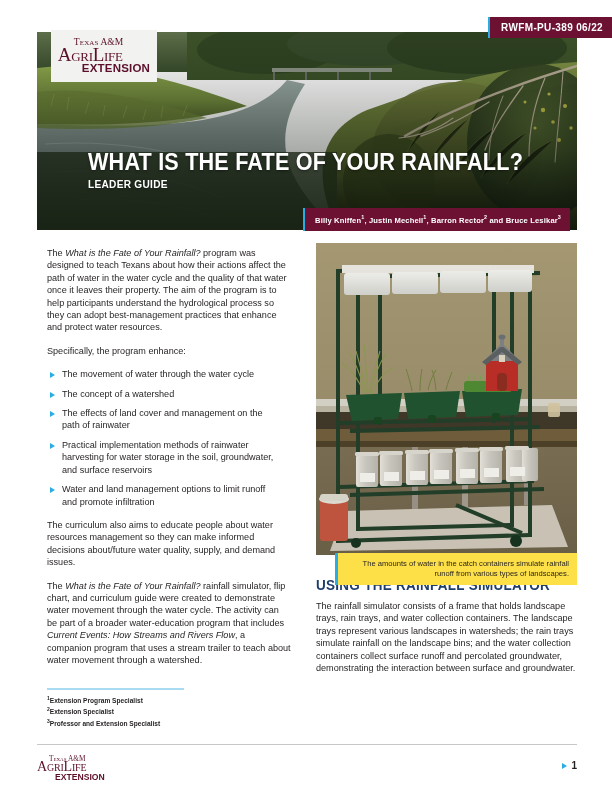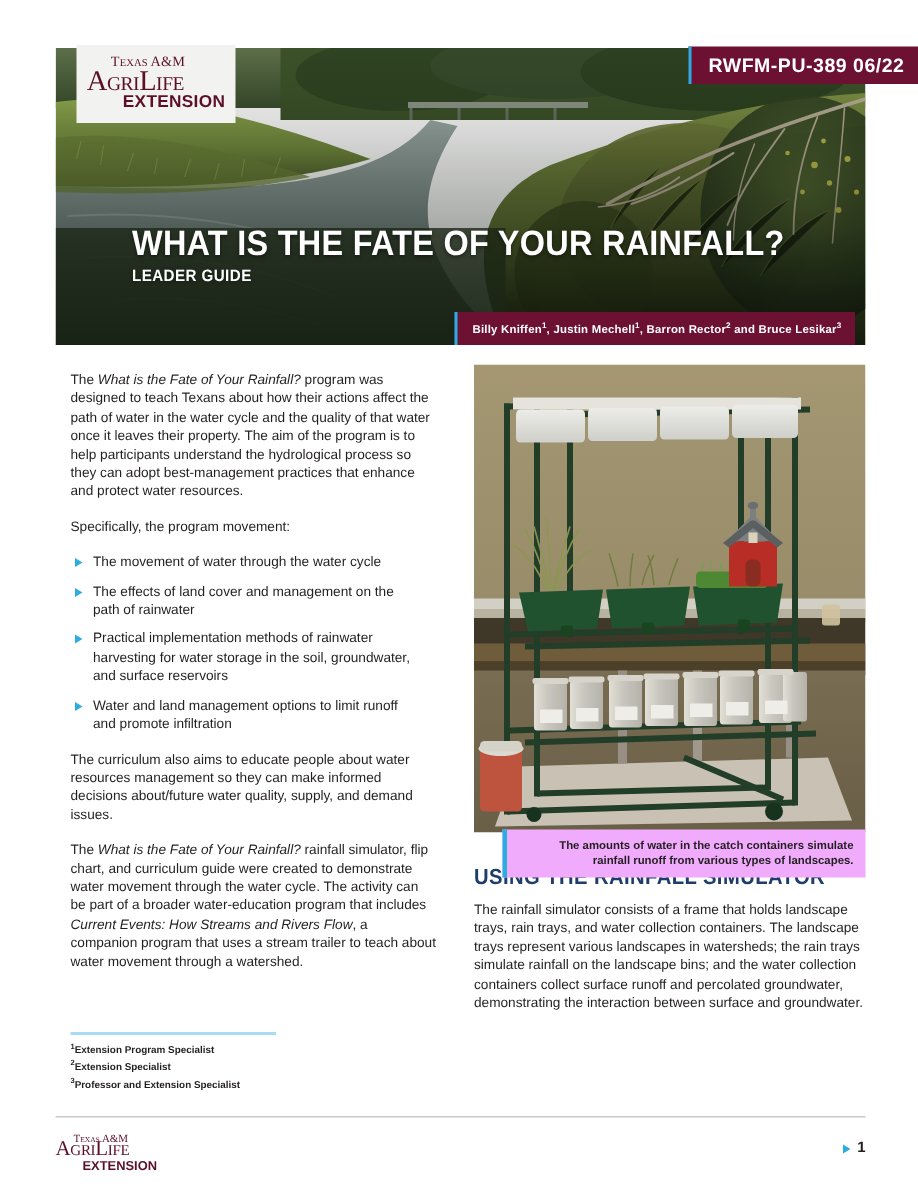--- a/index.html
+++ b/index.html
@@ -63,24 +63,24 @@
     font-size: 11.5px;
     color: #5c0f2a;
     letter-spacing: .2px;
     margin-left: 24px;
     margin-top: -1px;
   }
 
   .pub-badge {
     position: absolute;
     right: 0px;
-    top: 31px;
+    top: 17px;
     background: #6d1133;
     color: #ffffff;
-    font-size: 13px;
+    font-size: 10px;
     font-weight: bold;
     letter-spacing: .35px;
     padding: 5px 9px 5px 11px;
     z-index: 7;
     border-left: 2px solid #29ade3;
     white-space: nowrap;
   }
 
   .hero-title {
     position: absolute;
@@ -197,26 +197,26 @@
     height: 312px;
   }
   .photo-wrap svg { display:block; }
 
   .caption {
     position: absolute;
     left: 19px;
     top: 310px;
     width: 242px;
     box-sizing: border-box;
-    background: #f0abfc;
+    background: #fde047;
     border-left: 3px solid #29ade3;
     padding: 6px 8px 6px 8px;
     font-size: 7.6px;
     line-height: 10px;
-    font-weight: bold;
+    font-weight: normal;
     color: #231f20;
     text-align: right;
     z-index: 5;
   }
 
   h3.section {
     margin: 22px 0 7px 0;
     font-family: "Liberation Sans Narrow", "Liberation Sans", sans-serif;
     font-weight: bold;
     font-size: 14.5px;
@@ -408,24 +408,25 @@
 <div class="pub-badge">RWFM-PU-389  06/22</div>
 
 <div class="authors-bar">
   <span>Billy Kniffen<sup>1</sup>, Justin Mechell<sup>1</sup>, Barron Rector<sup>2</sup> and Bruce Lesikar<sup>3</sup></span>
 </div>
 
 <div class="col-left">
 
   <p class="body">The <i>What is the Fate of Your Rainfall?</i> program was designed to teach Texans about how their actions affect the path of water in the water cycle and the quality of that water once it leaves their property. The aim of the program is to help participants understand the hydrological process so they can adopt best-management practices that enhance and protect water resources.</p>
 
-  <p class="body">Specifically, the program movement:</p>
+  <p class="body">Specifically, the program enhance:</p>
 
   <ul class="bullets">
     <li><span class="tri"></span><span>The movement of water through the water cycle</span></li>
+    <li><span class="tri"></span><span>The concept of a watershed</span></li>
     <li><span class="tri"></span><span>The effects of land cover and management on the path of rainwater</span></li>
     <li><span class="tri"></span><span>Practical implementation methods of rainwater harvesting for water storage in the soil, groundwater, and surface reservoirs</span></li>
     <li><span class="tri"></span><span>Water and land management options to limit runoff and promote infiltration</span></li>
   </ul>
 
   <p class="body">The curriculum also aims to educate people about water resources management so they can make informed decisions about/future water quality, supply, and demand issues.</p>
 
   <p class="body">The <i>What is the Fate of Your Rainfall?</i> rainfall simulator, flip chart, and curriculum guide were created to demonstrate water movement through the water cycle. The activity can be part of a broader water-education program that includes <i>Current Events: How Streams and Rivers Flow</i>, a companion program that uses a stream trailer to teach about water movement through a watershed.</p>
 
 </div>

